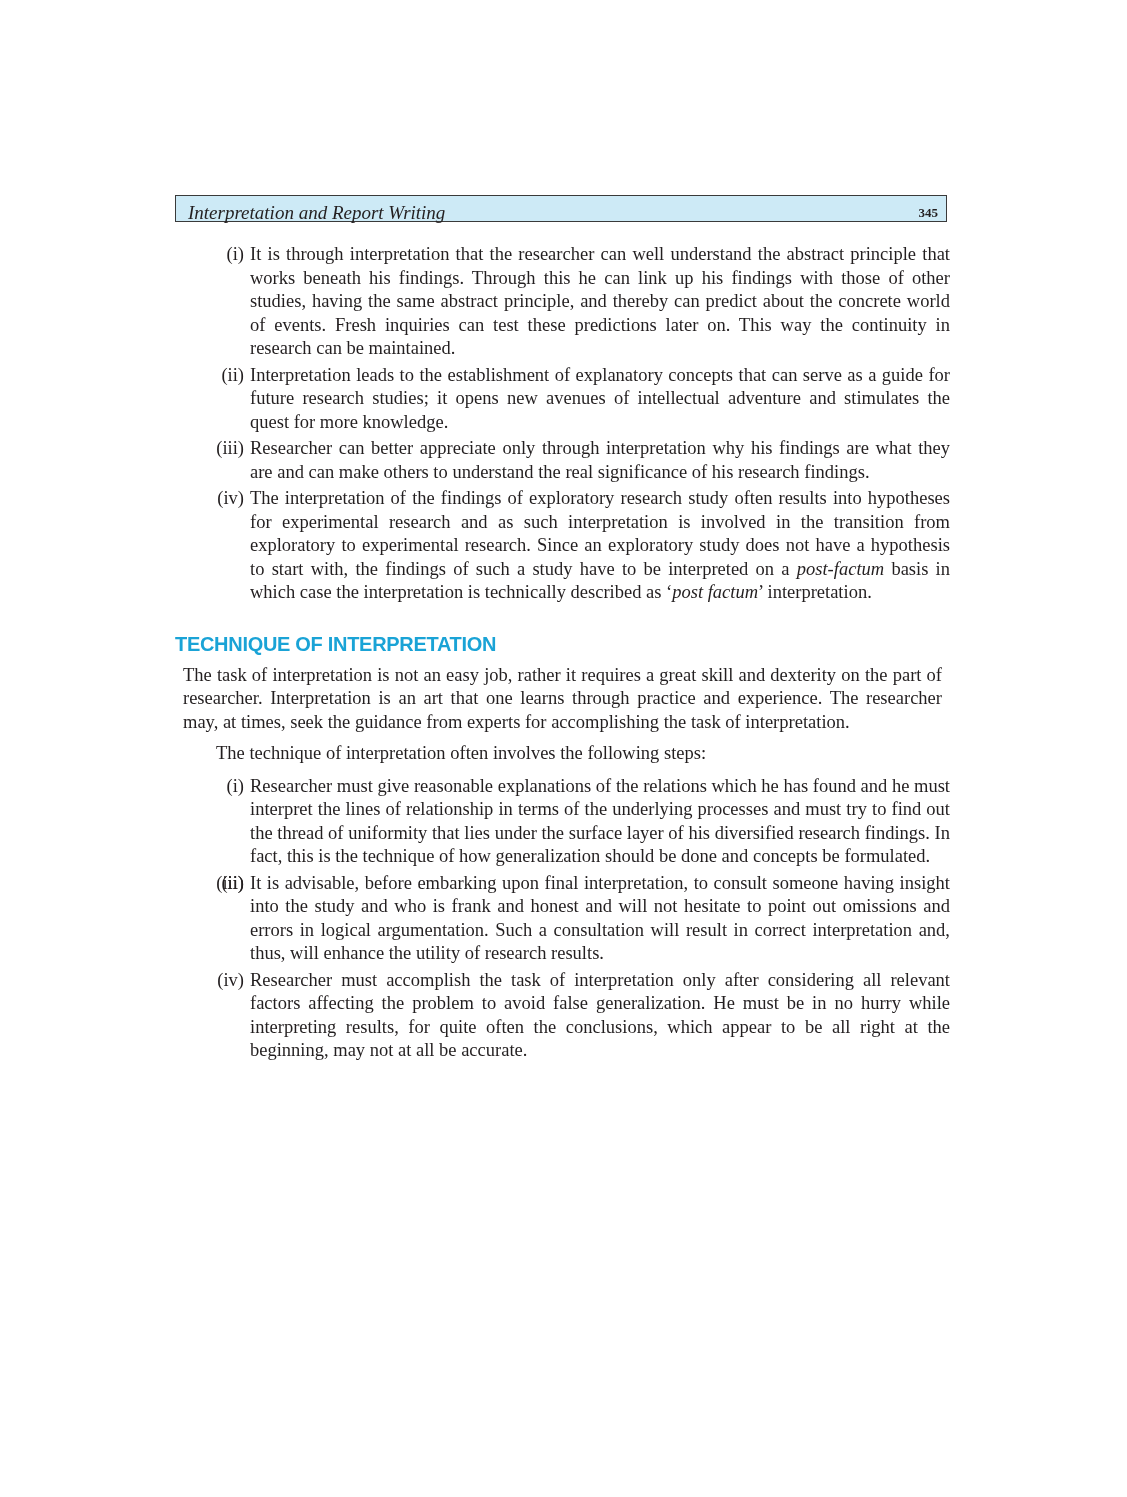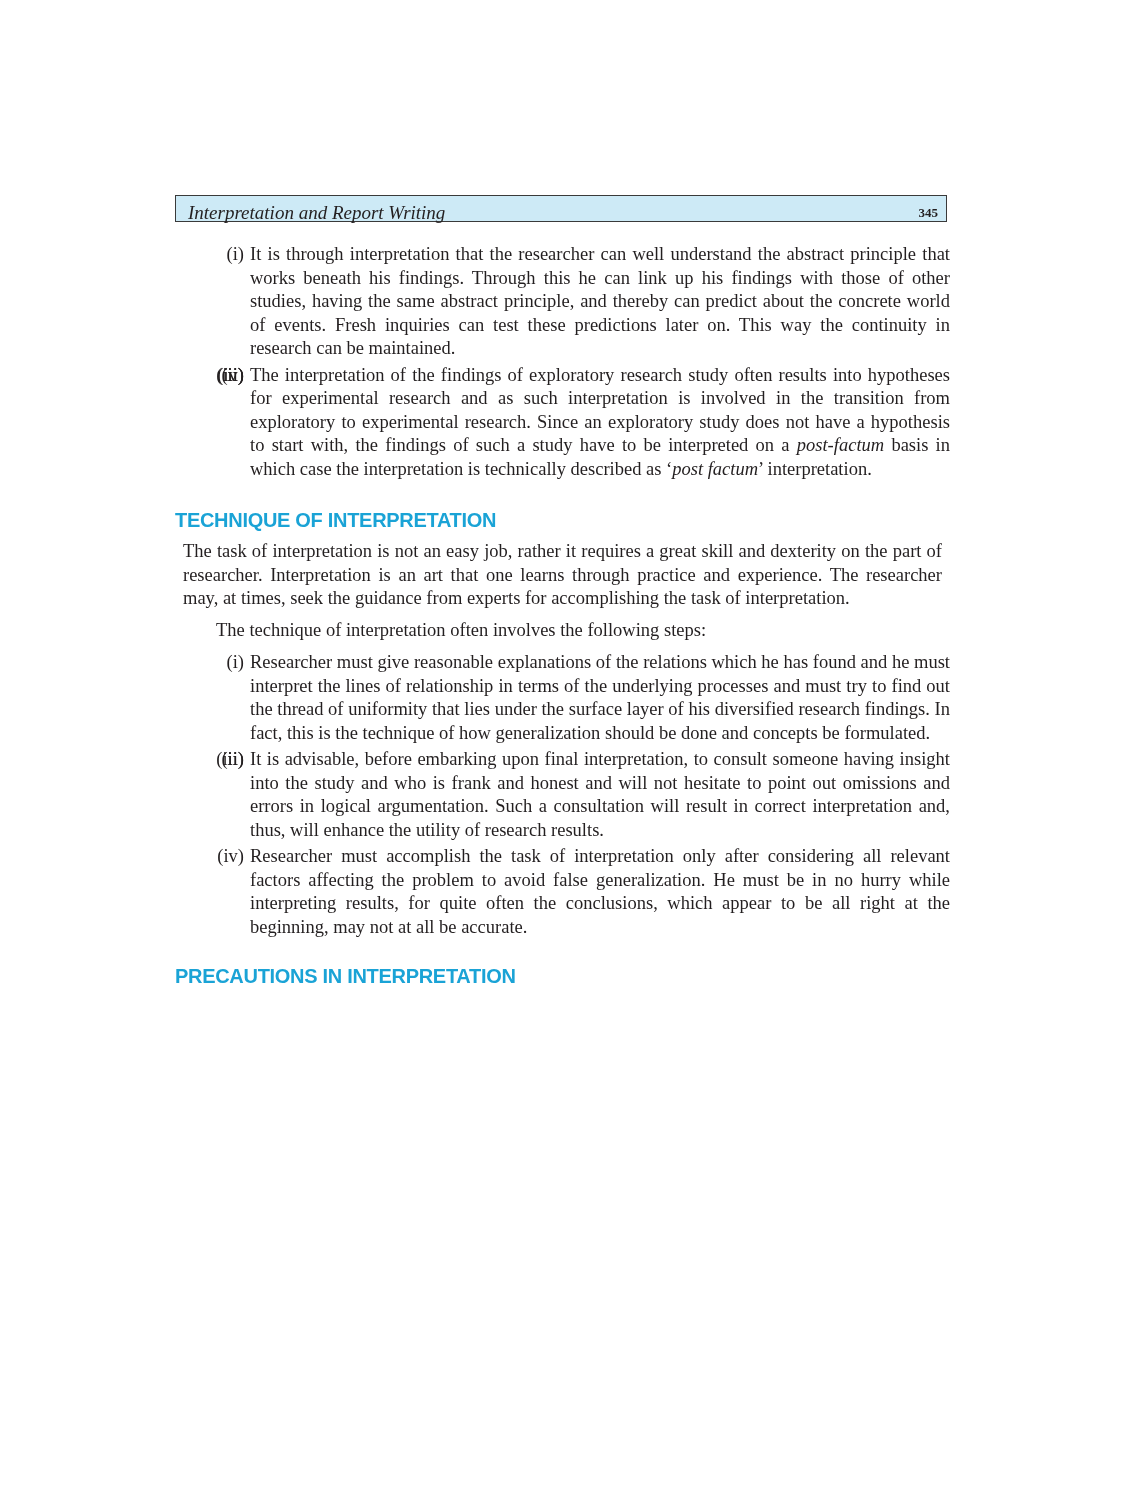--- a/index.html
+++ b/index.html
@@ -25,30 +25,29 @@
 <body>
 
 <div class="header">
   <span class="header-title">Interpretation and Report Writing</span>
   <span class="header-page">345</span>
 </div>
 
 <div class="content">
   <ol class="roman">
     <li><span class="num">(i)</span><span>It is through interpretation that the researcher can well understand the abstract principle that works beneath his findings. Through this he can link up his findings with those of other studies, having the same abstract principle, and thereby can predict about the concrete world of events. Fresh inquiries can test these predictions later on. This way the continuity in research can be maintained.</span></li>
-    <li><span class="num">(ii)</span></li>
-    <li><span class="num">(iii)</span></li>
+    <li><span class="num">(ii)</span><span>Interpretation leads to the establishment of explanatory concepts that can serve as a guide for future research studies; it opens new avenues of intellectual adventure and stimulates the quest for more knowledge.</span></li>
+    <li><span class="num">(iii)</span><span>Researcher can better appreciate only through interpretation why his findings are what they are and can make others to understand the real significance of his research findings.</span></li>
     <li><span class="num">(iv)</span><span>The interpretation of the findings of exploratory research study often results into hypotheses for experimental research and as such interpretation is involved in the transition from exploratory to experimental research. Since an exploratory study does not have a hypothesis to start with, the findings of such a study have to be interpreted on a </span><em>post-factum</em><span> basis in which case the interpretation is technically described as ‘</span><em>post factum</em><span>’ interpretation.</span></li>
   </ol>
 
   <h2 class="h2" style="margin-top:28px;margin-bottom:4px;">TECHNIQUE OF INTERPRETATION</h2>
   <p class="p">The task of interpretation is not an easy job, rather it requires a great skill and dexterity on the part of researcher. Interpretation is an art that one learns through practice and experience. The researcher may, at times, seek the guidance from experts for accomplishing the task of interpretation.</p>
   <p class="p indent" style="margin-bottom:9px;">The technique of interpretation often involves the following steps:</p>
 
   <ol class="roman">
     <li><span class="num">(i)</span><span>Researcher must give reasonable explanations of the relations which he has found and he must interpret the lines of relationship in terms of the underlying processes and must try to find out the thread of uniformity that lies under the surface layer of his diversified research findings. In fact, this is the technique of how generalization should be done and concepts be formulated.</span></li>
     <li><span class="num">(ii)</span></li>
     <li><span class="num">(iii)</span><span>It is advisable, before embarking upon final interpretation, to consult someone having insight into the study and who is frank and honest and will not hesitate to point out omissions and errors in logical argumentation. Such a consultation will result in correct interpretation and, thus, will enhance the utility of research results.</span></li>
     <li><span class="num">(iv)</span><span>Researcher must accomplish the task of interpretation only after considering all relevant factors affecting the problem to avoid false generalization. He must be in no hurry while interpreting results, for quite often the conclusions, which appear to be all right at the beginning, may not at all be accurate.</span></li>
   </ol>
 
-  <h2 class="h2" style="margin-top:26px;margin-bottom:14px;">PRECAUTIONS IN INTERPRETATION</h2>
 </div>
 
 </body></html>

